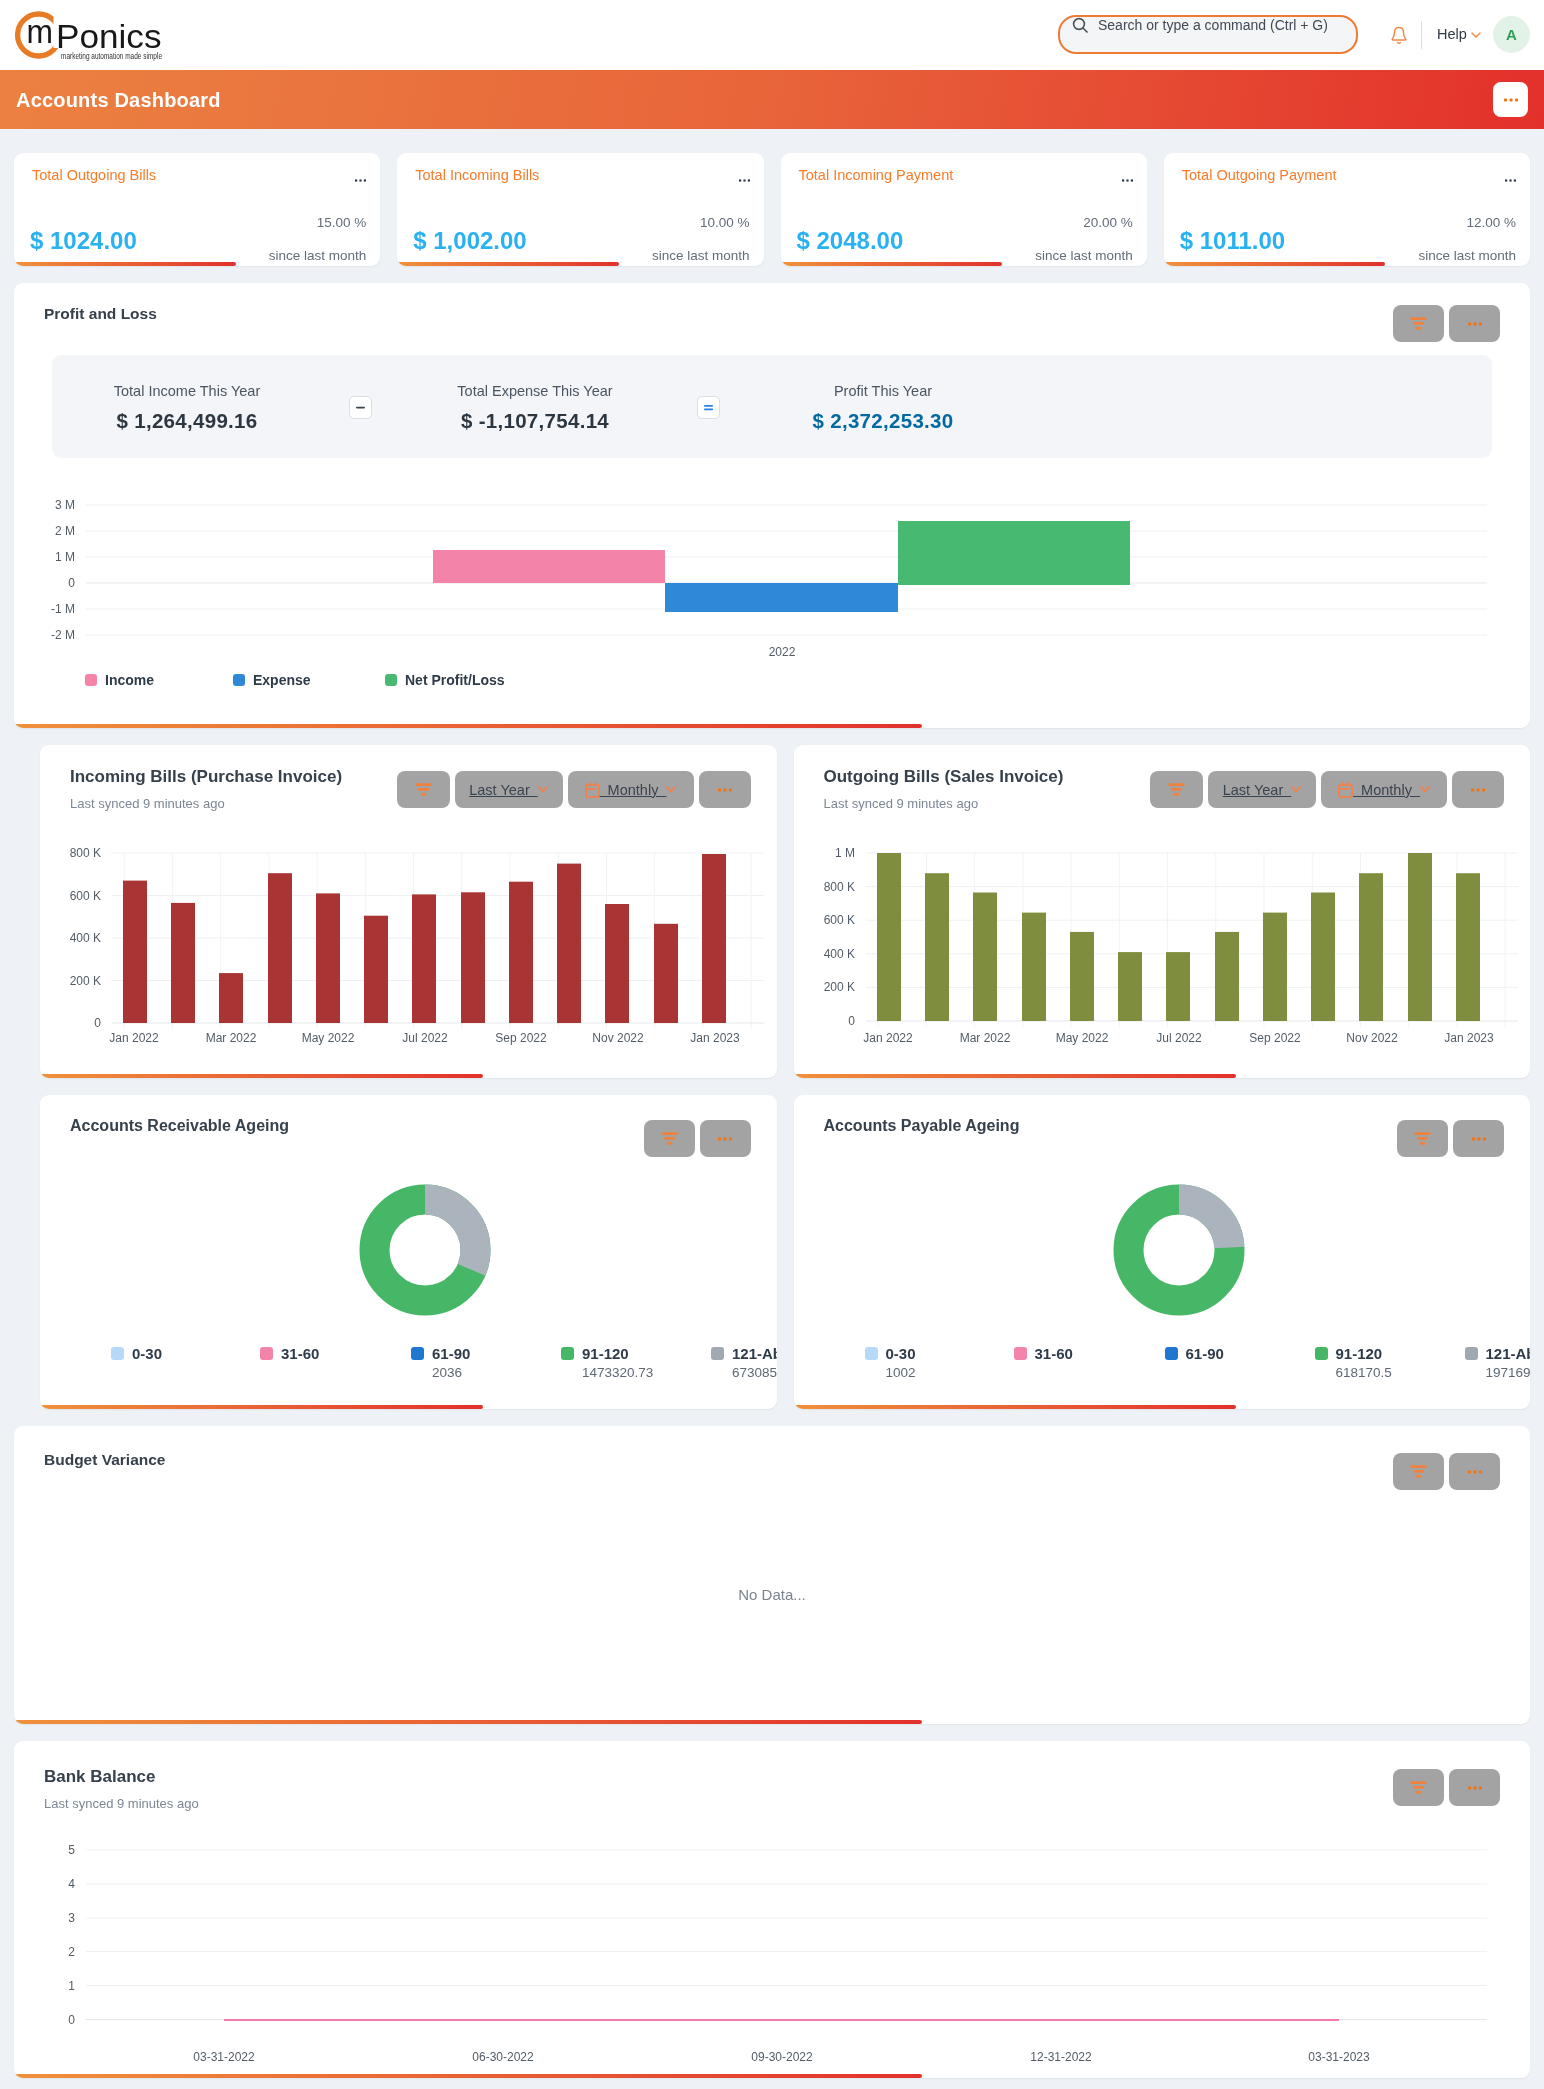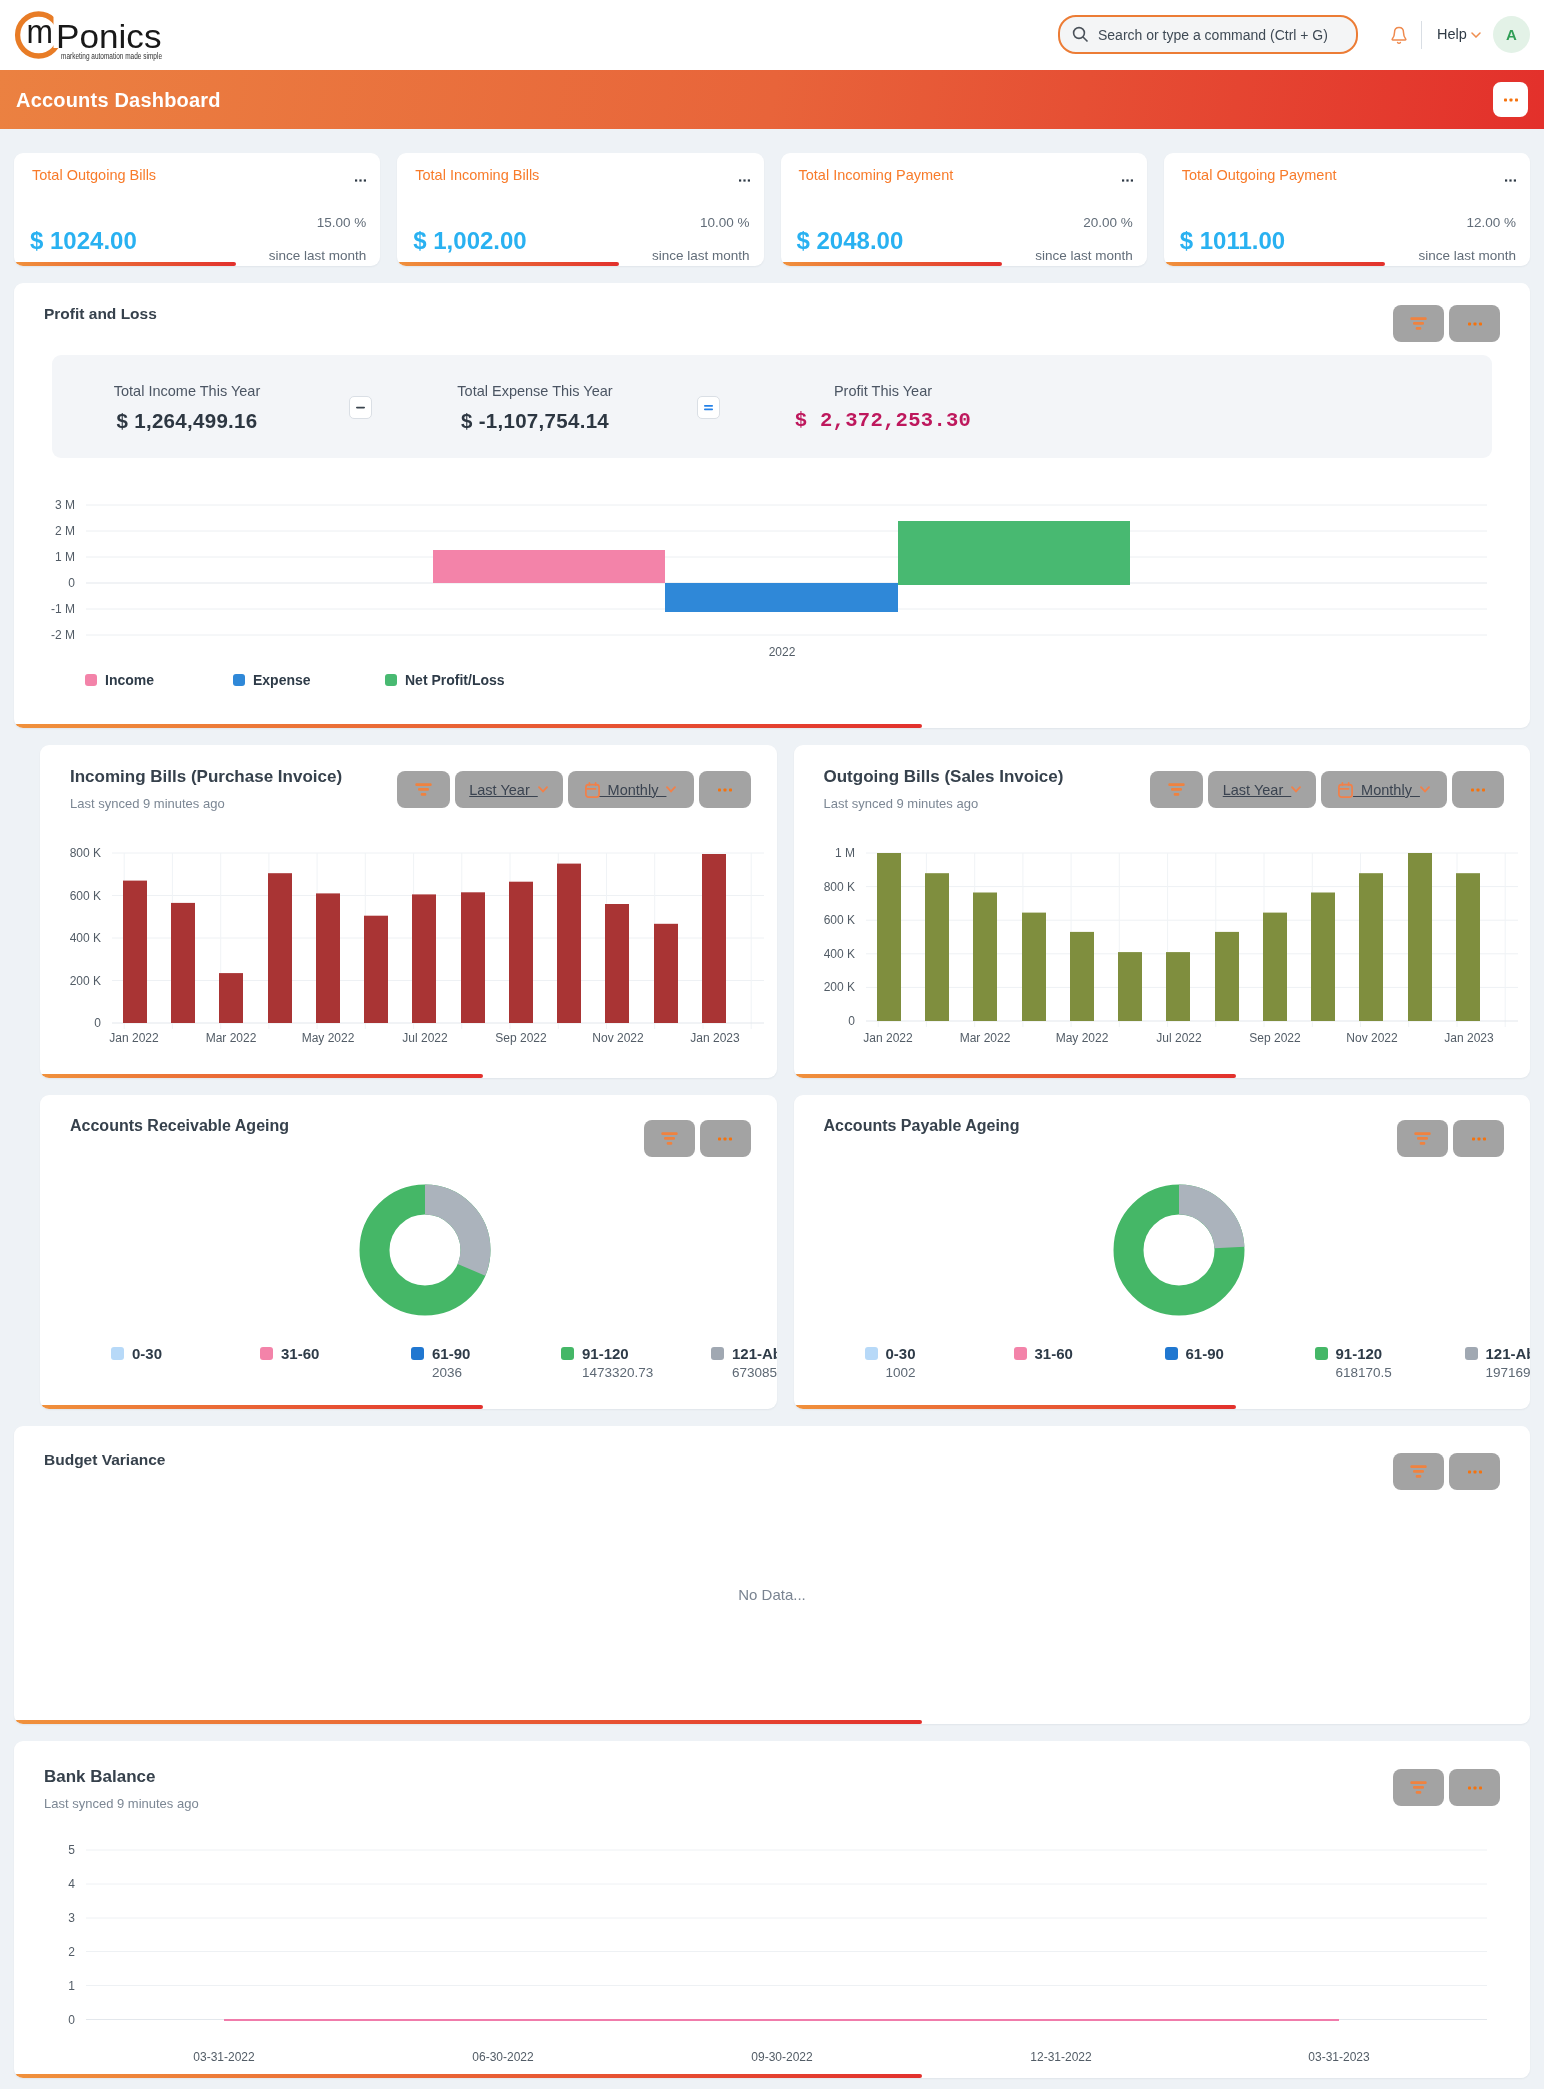--- a/index.html
+++ b/index.html
@@ -3,21 +3,21 @@
 <meta charset="utf-8">
 <style>
 * { margin:0; padding:0; box-sizing:border-box; }
 html,body { width:1544px; }
 body { font-family:"Liberation Sans", sans-serif; background:#eef2f6; color:#36414c; }
 .page { width:1544px; height:2089px; overflow:hidden; position:relative; }
 
 
 .topbar { height:70px; background:#fff; position:relative; }
 .logo { position:absolute; left:0; top:0; }
-.search { position:absolute; left:1058px; top:15px; width:300px; height:39px; background:#f4f5f6; border:2px solid #ec7c35; border-radius:18px; display:flex; align-items:center; padding:0 12px; color:#3f4a55; font-size:14px; white-space:nowrap; }
+.search { position:absolute; left:1058px; top:15px; width:300px; height:39px; background:#f4f5f6; border:2px solid #ec7c35; border-radius:18px; display:flex; align-items:flex-start; padding:0 12px; color:#3f4a55; font-size:14px; white-space:nowrap; }
 .search svg { margin-right:9px; flex:0 0 auto; }
 .bell { position:absolute; left:1391px; top:26px; }
 .hdiv { position:absolute; left:1421px; top:21px; height:28px; width:1px; background:#d9dee4; }
 .help { position:absolute; left:1437px; top:26px; color:#2f3a45; }
 .help { font-size:14.5px; } .help svg { margin-left:4px; vertical-align:1px; }
 .avatar { position:absolute; left:1493px; top:16px; width:37px; height:37px; border-radius:50%; background:#e3f2e7; color:#2f9e55; font-size:15px; font-weight:bold; display:flex; align-items:center; justify-content:center; }
 
 
 .banner { height:59px; background:linear-gradient(100deg,#eb8141 0%,#e8643a 50%,#e3302b 100%); position:relative; }
 .banner h1 { position:absolute; left:16px; top:50%; transform:translateY(-50%); color:#fff; font-size:20px; font-weight:bold; letter-spacing:0.2px; }
@@ -219,21 +219,21 @@
           <div class="val">$ -1,107,754.14</div>
         </div>
         <div class="op" style="left:645px;">
             <svg width="9" height="9" viewBox="0 0 9 9">
               <rect y="2" width="9" height="1.7" rx="0.8" fill="#2481e8"></rect>
               <rect y="5.6" width="9" height="1.7" rx="0.8" fill="#2481e8"></rect>
             </svg>
           </div>
         <div class="pl-cell" style="left:696px; width:270px;">
           <div class="lbl">Profit This Year</div>
-          <div class="val" style="color:#be185d;font-family:Liberation Mono, monospace;">$ 2,372,253.30</div>
+          <div class="val" style="color:#0369a1;">$ 2,372,253.30</div>
         </div>
       </div>
       <svg width="1516" height="175" viewBox="0 0 1516 175" style="position:absolute; left:0; top:210px;">
         <g font-family="Liberation Sans" font-size="12" fill="#525c66" text-anchor="end">
           <text x="61" y="16">3 M</text>
             <text x="61" y="42">2 M</text>
             <text x="61" y="68">1 M</text>
           <text x="61" y="94">0</text>
             <text x="61" y="120">-1 M</text>
             <text x="61" y="146">-2 M</text>

